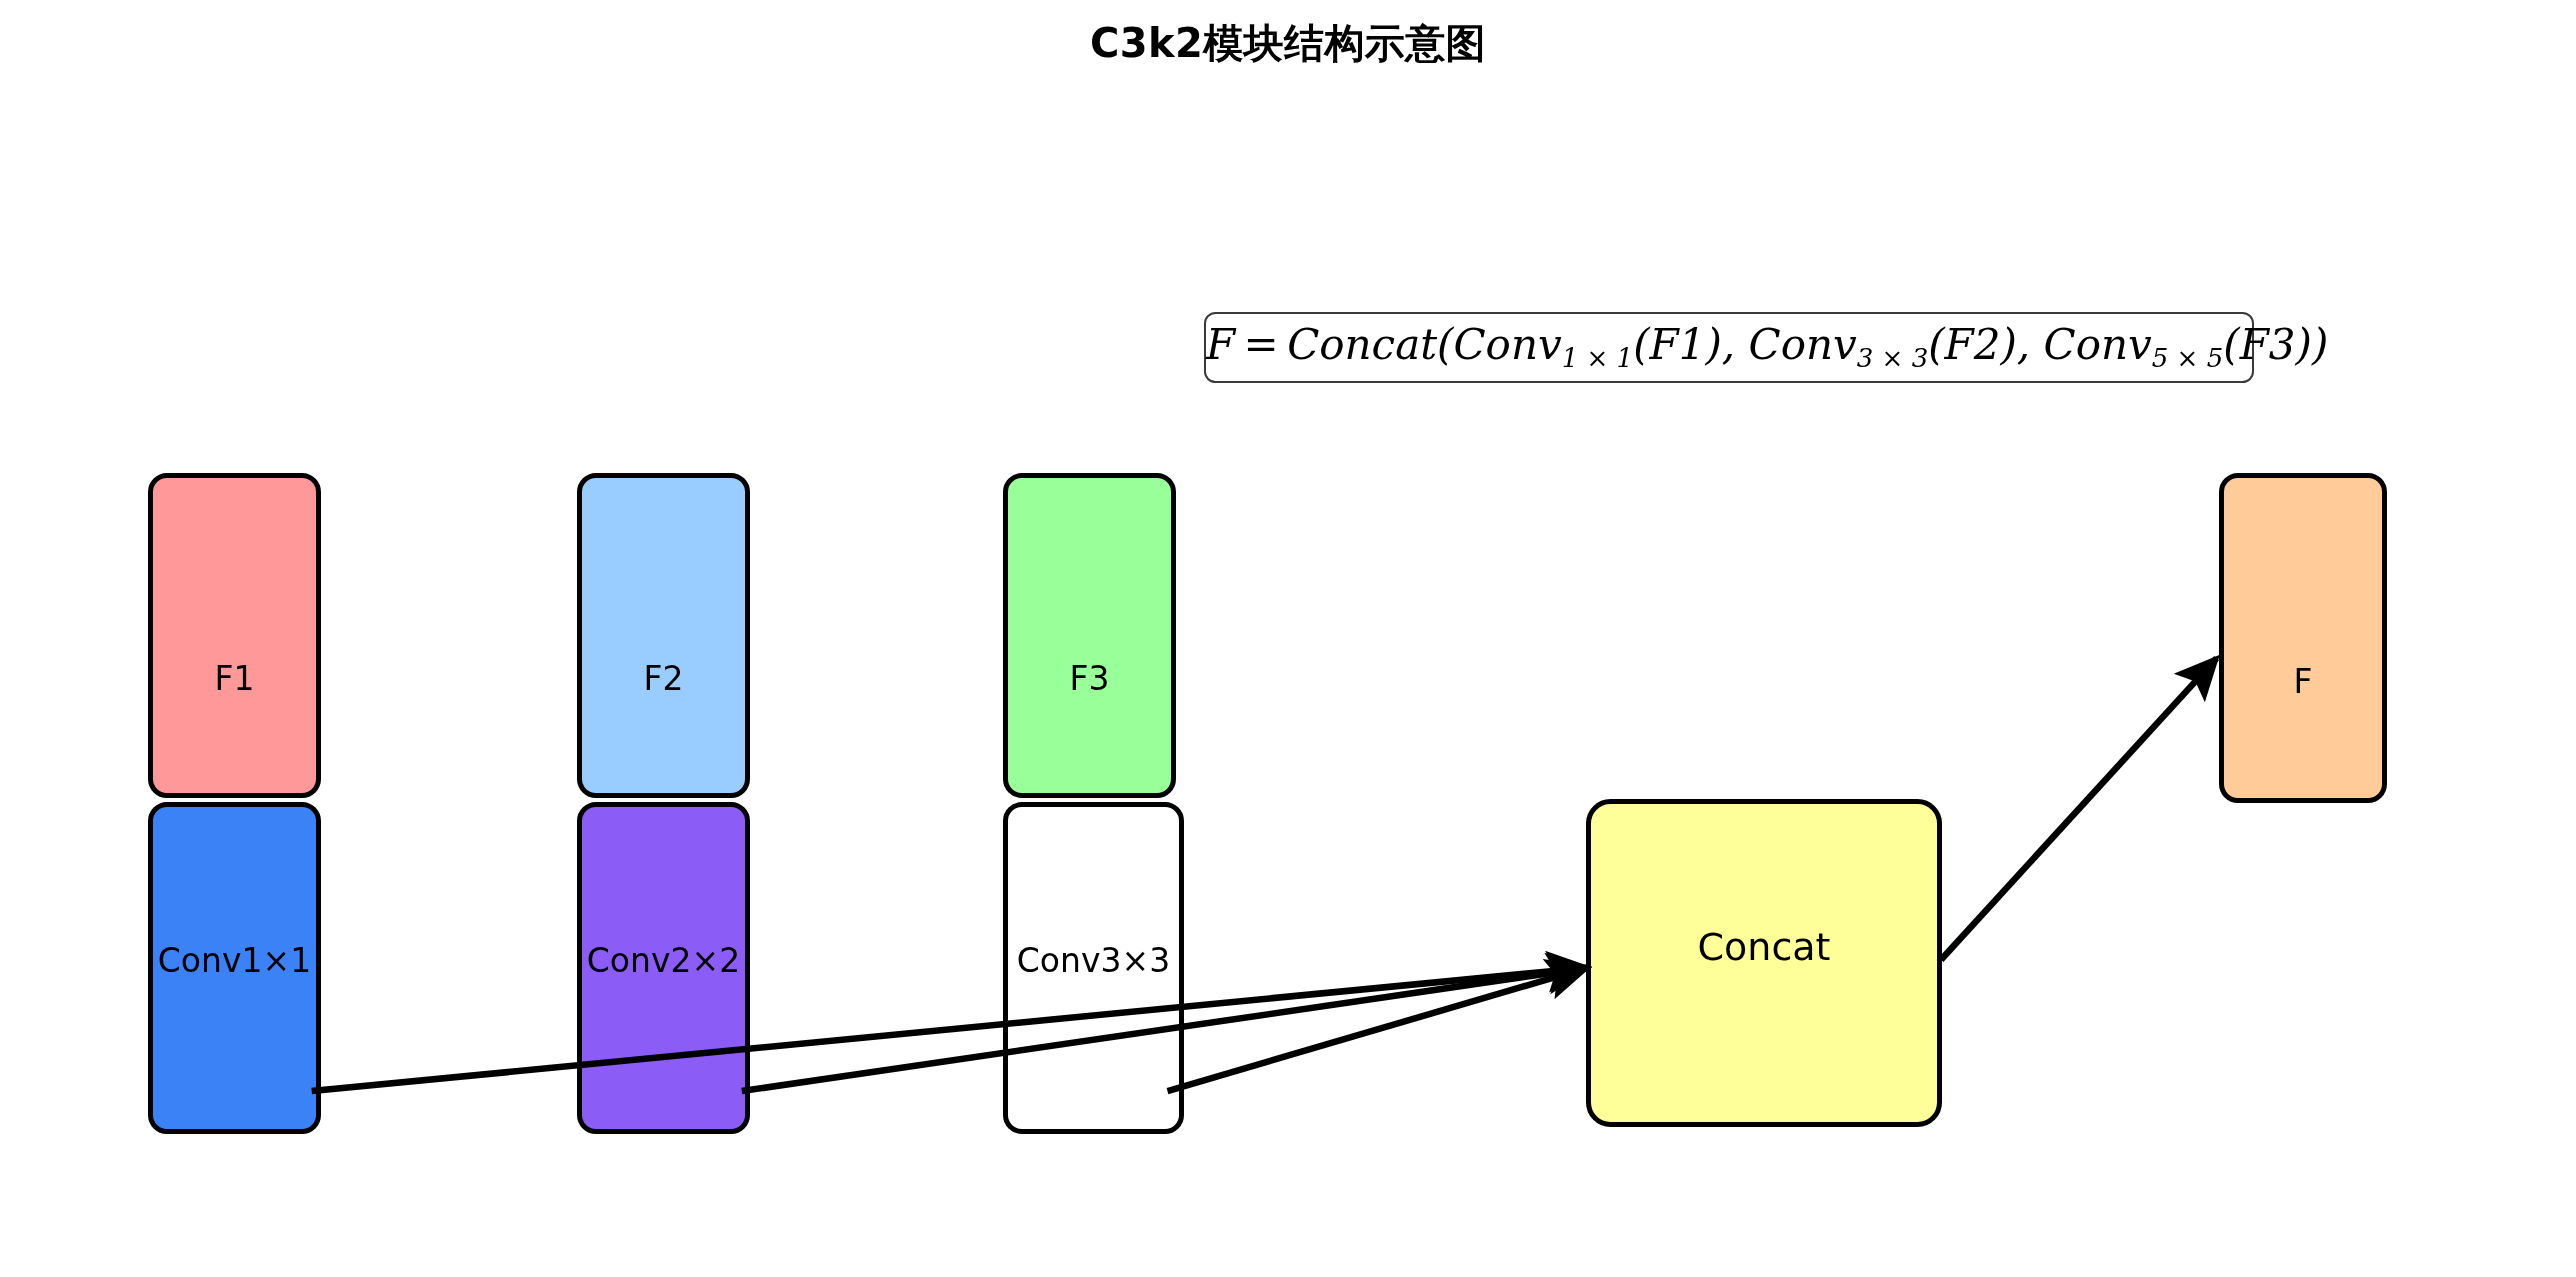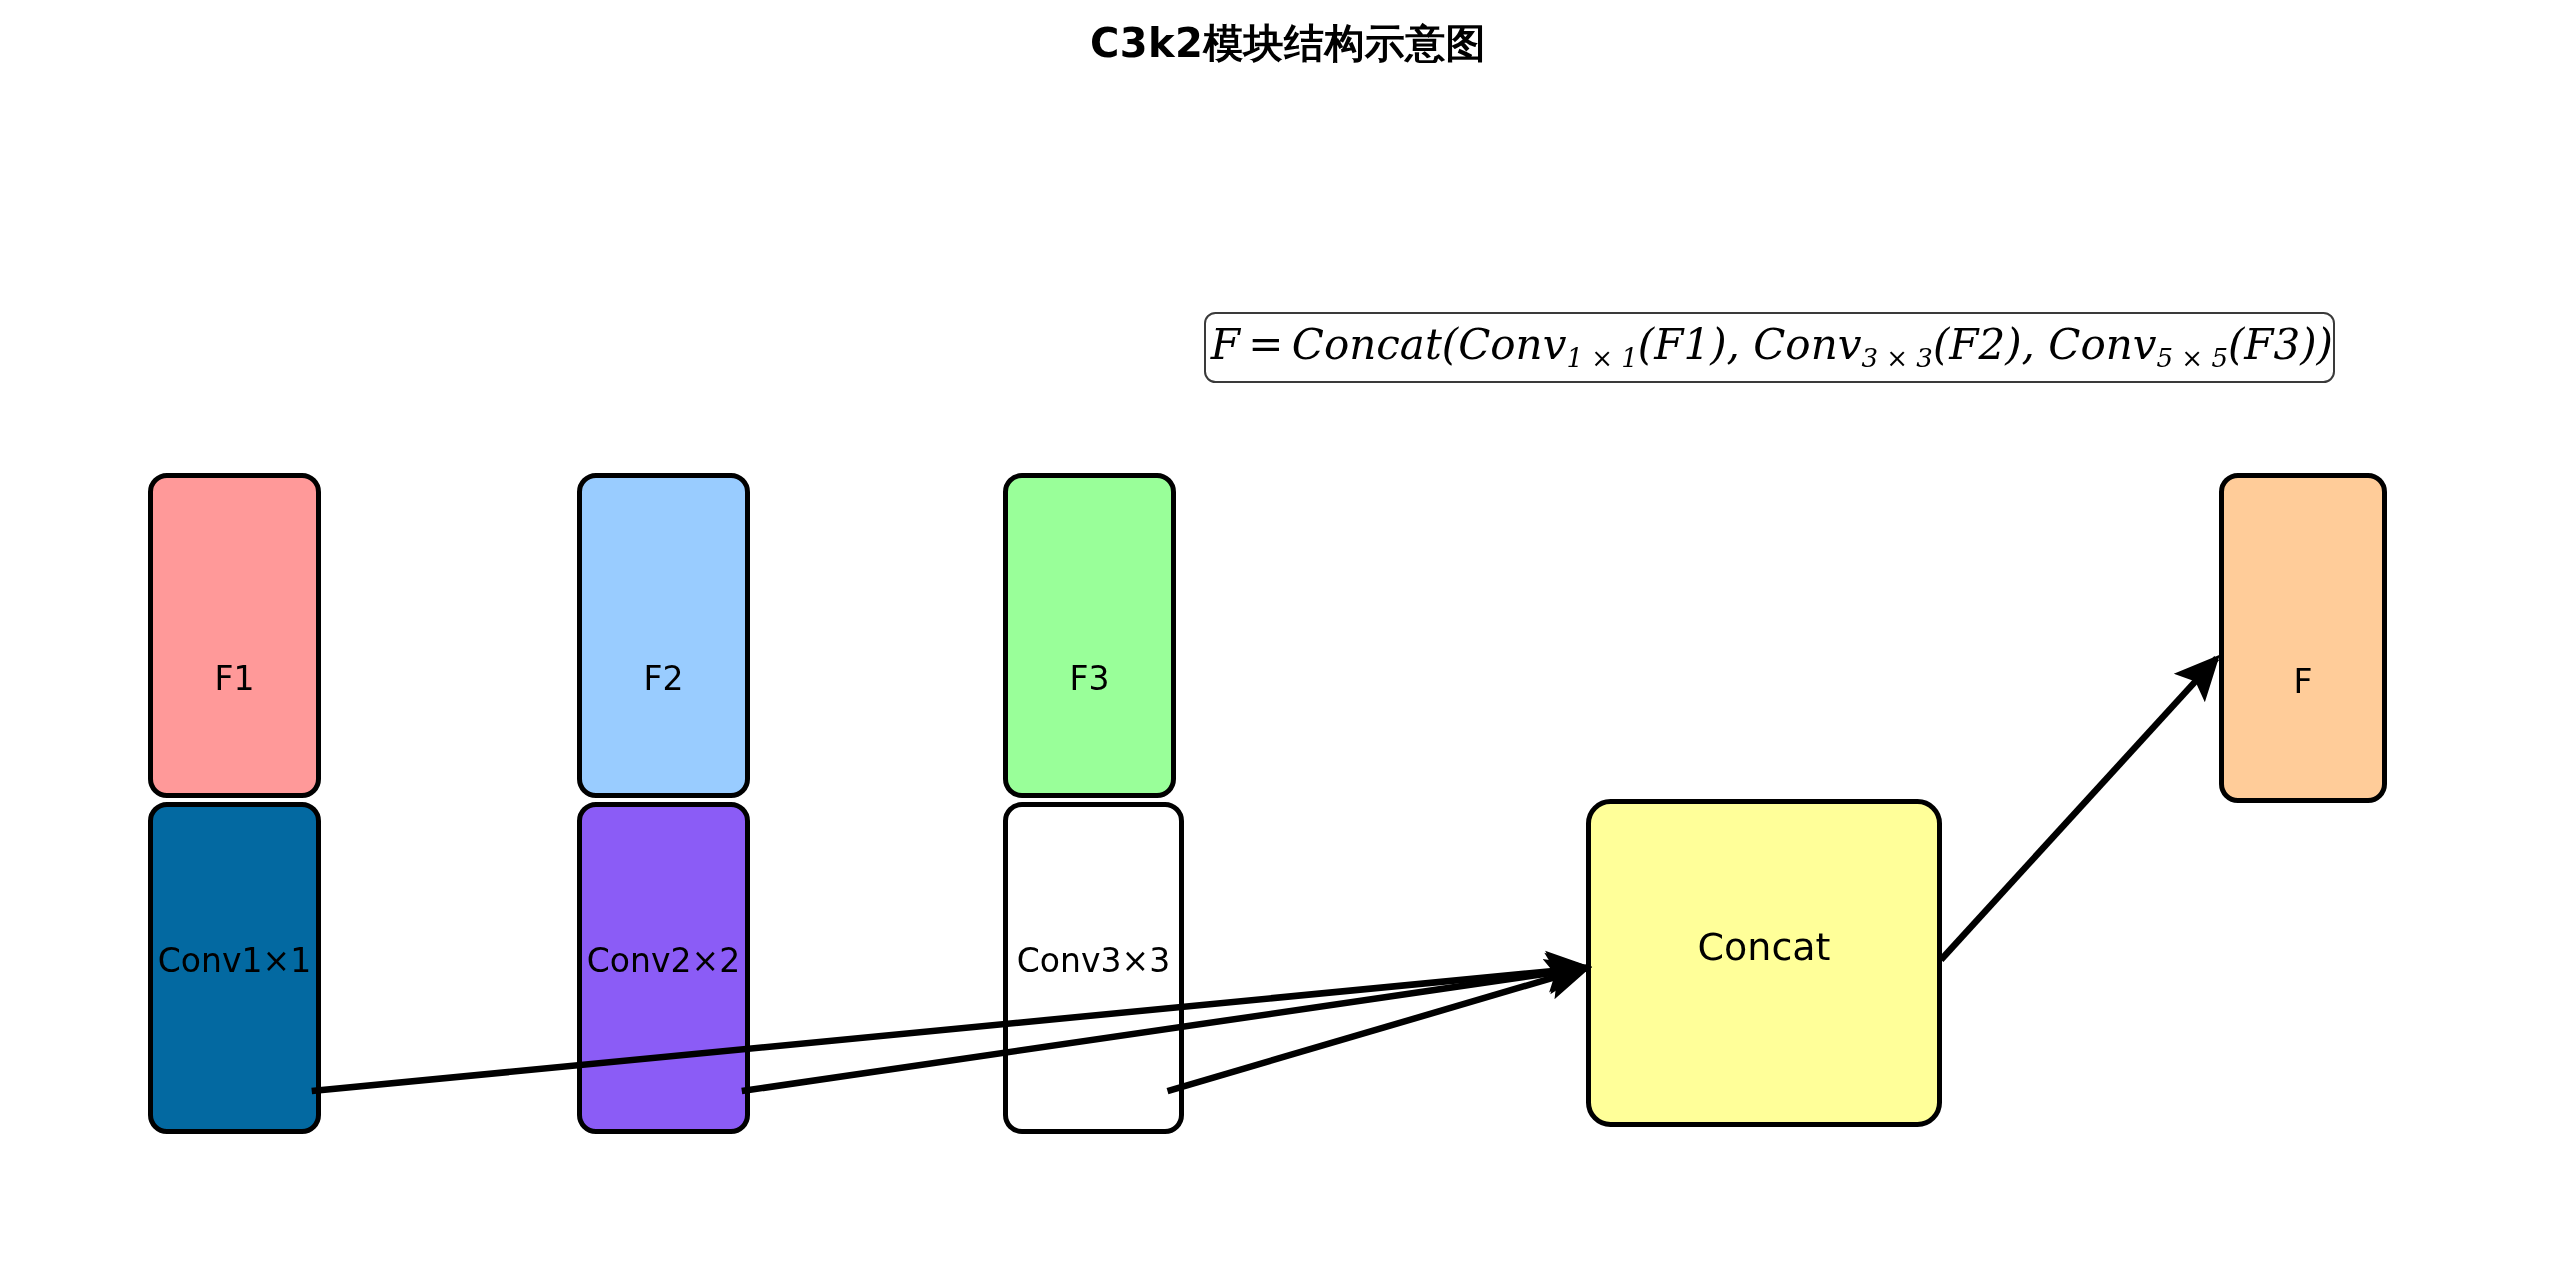--- a/index.html
+++ b/index.html
@@ -28,29 +28,29 @@
     font-weight: 700;
     color: #000000;
     letter-spacing: 0.4px;
     font-family: "DejaVu Sans", "Liberation Sans", sans-serif;
   }
   
   #formula-box {
     position: absolute;
     left: 1204px;
     top: 312px;
-    width: 1131px;
+    width: 1050px;
     height: 71px;
     box-sizing: border-box;
     border: 2.9px solid #3a3a3a;
     border-radius: 11.5px;
     background: #ffffff;
     display: flex;
     align-items: center;
-    justify-content: flex-end;
+    justify-content: flex-start;
   }
   #formula-text {
     font-family: "DejaVu Serif", "Liberation Serif", serif;
     font-style: italic;
     font-size: 42px;
     color: #000000;
     white-space: nowrap;
     line-height: 1;
   }
   #formula-text sub {
@@ -125,21 +125,21 @@
   <div class="block" id="block-f1" style="background: rgb(255, 153, 153);">
     <span class="block-label feature-label">F1</span>
   </div>
   <div class="block" id="block-f2" style="background: rgb(153, 204, 255);">
     <span class="block-label feature-label">F2</span>
   </div>
   <div class="block" id="block-f3" style="background: rgb(153, 255, 153);">
     <span class="block-label feature-label">F3</span>
   </div>
 
-  <div class="block" id="block-conv1" style="background: #0369a1;">
+  <div class="block" id="block-conv1" style="background: #3b82f6;">
     <span class="block-label conv-label">Conv1×1</span>
   </div>
   <div class="block" id="block-conv2" style="background: #8b5cf6;">
     <span class="block-label conv-label">Conv2×2</span>
   </div>
   <div class="block" id="block-conv3" style="background: rgb(255, 255, 255);">
     <span class="block-label conv-label">Conv3×3</span>
   </div>
 
   <div class="block" id="block-concat" style="background: rgb(255, 255, 153);">

